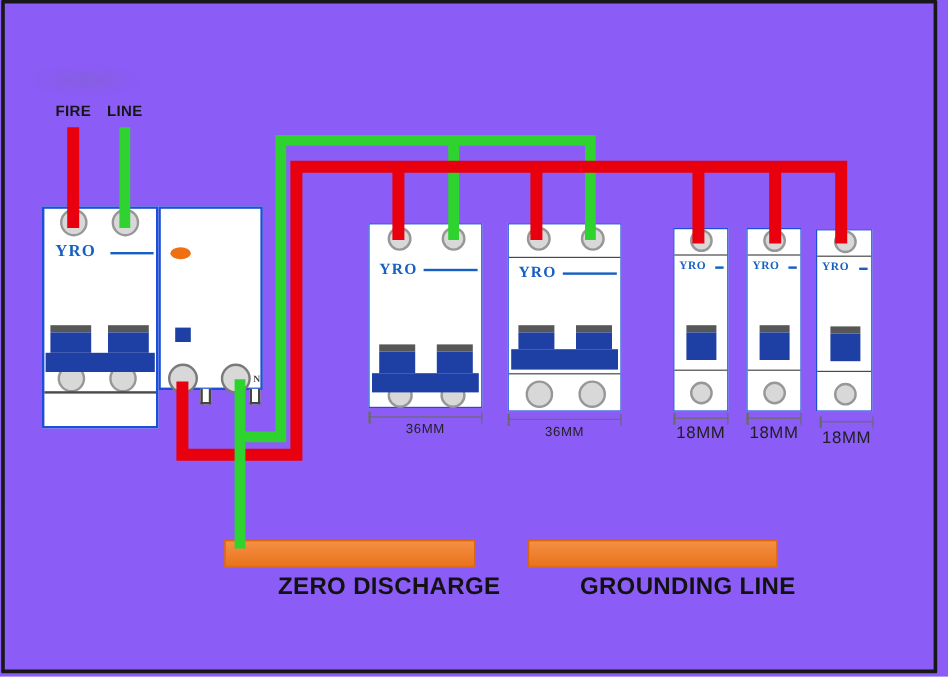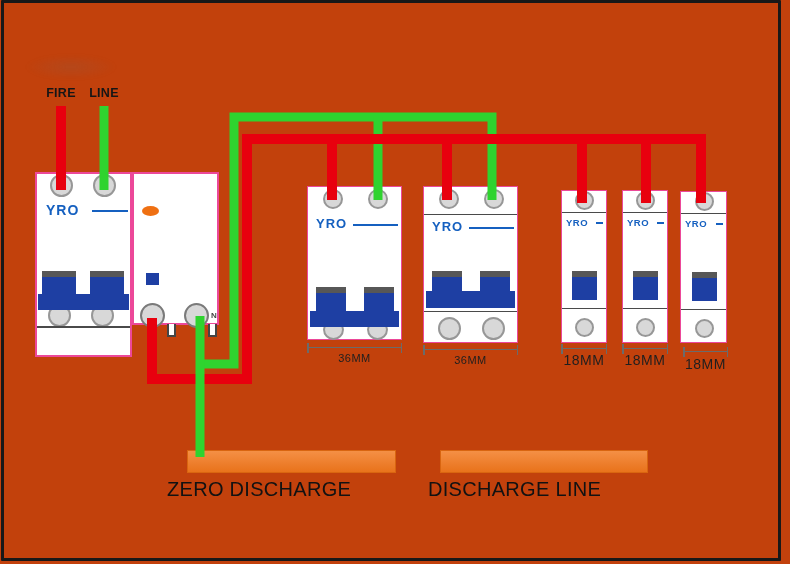--- a/index.html
+++ b/index.html
@@ -1,28 +1,28 @@
 <!DOCTYPE html>
 <html style="--c-fire_wire: #e8000e; --c-zero_wire: #2fd32f; --c-bus_bar_orange: #f2771c; --c-indicator_orange: #ef7012; --c-brand_blue: #1560c0; --c-toggle_blue: #1e3fa3;"><head>
 <meta charset="utf-8">
 <style>
   html,body{margin:0;padding:0;background:#fff;}
   body{width:790px;height:564px;overflow:hidden;position:relative;
        font-family:"Liberation Sans", sans-serif;}
-  #canvas{position:absolute;left:0;top:0;width:790px;height:564px;background:#c2410c;}
+  #canvas{position:absolute;left:0;top:0;width:790px;height:564px;background:#8b5cf6;}
   .frame{position:absolute;left:1px;top:0;width:780px;height:561px;
          border:3px solid #181818;box-sizing:border-box;border-radius:1px;}
   .smudge{position:absolute;left:25px;top:55px;width:92px;height:24px;
           background:radial-gradient(ellipse at center, rgba(110,110,110,.16), transparent 70%);
           filter:blur(2px);}
   
   .supply-label{position:absolute;width:44px;text-align:center;font-size:12.5px;
                 font-weight:600;color:#161616;letter-spacing:.3px;}
   
-  .module{position:absolute;background:#fff;border:2px solid #ec4899;box-sizing:border-box;}
+  .module{position:absolute;background:#fff;border:2px solid #1d4ed8;box-sizing:border-box;font-family:Liberation Serif, serif;}
   .module.thin{border-width:1.5px;}
   .term{position:absolute;border-radius:50%;background:#d8d8d8;border:2px solid #979797;
         box-sizing:border-box;}
   .term.dark{border-color:#7a7a7a;}
   .yro{position:absolute;font-weight:700;color:var(--c-brand_blue,#1560c0);
        letter-spacing:1px;font-size:13px;line-height:1;}
   .yro.big{font-size:14px;}
   .yro.small{font-size:9.5px;letter-spacing:.5px;}
   .dashline{position:absolute;height:2px;background:var(--c-brand_blue,#1560c0);}
   .cap{position:absolute;height:6px;background:#575757;}
@@ -43,21 +43,21 @@
   .dimlabel{position:absolute;text-align:center;font-size:11px;color:#1f1f1f;letter-spacing:.5px;}
   .dimlabel.small{font-size:14px;}
   
   svg.wires{position:absolute;left:0;top:0;z-index:6;pointer-events:none;}
   .wg{stroke:var(--c-zero_wire,#2fd32f);stroke-width:9;fill:none;stroke-linejoin:miter;}
   .wr{stroke:var(--c-fire_wire,#e8000e);stroke-width:10;fill:none;stroke-linejoin:miter;}
   
   .busbar{position:absolute;height:23px;background:var(--c-bus_bar_orange,#f2771c);
           border:1px solid #d96510;box-sizing:border-box;
           background-image:linear-gradient(to bottom, rgba(255,255,255,.18), rgba(0,0,0,.04));}
-  .busbar-label{position:absolute;text-align:left;font-size:20px;font-weight:400;
+  .busbar-label{position:absolute;text-align:right;font-size:20px;font-weight:700;
                 color:#121212;letter-spacing:.3px;}
 </style>
 </head>
 <body>
 
 <div id="canvas">
   <div class="frame"></div>
   <div class="smudge"></div>
 
   <div class="supply-label" style="left:39px;top:86px;">FIRE</div>
@@ -173,14 +173,14 @@
     <polyline class="wr" points="447,139 447,200"></polyline>
     <polyline class="wr" points="582,139 582,203"></polyline>
     <polyline class="wr" points="646,139 646,203"></polyline>
 
     <polyline class="wg" points="200,316 200,457"></polyline>
   </svg>
 
   <div class="busbar" style="left:187px;top:450px;width:209px;"></div>
   <div class="busbar" style="left:440px;top:450px;width:208px;"></div>
   <div class="busbar-label" style="left:167px;top:478px;width:250px;">ZERO DISCHARGE</div>
-  <div class="busbar-label" style="left:428px;top:478px;width:235px;">DISCHARGE LINE</div>
+  <div class="busbar-label" style="left:428px;top:478px;width:235px;">GROUNDING LINE</div>
 </div>
 
 </body></html>

